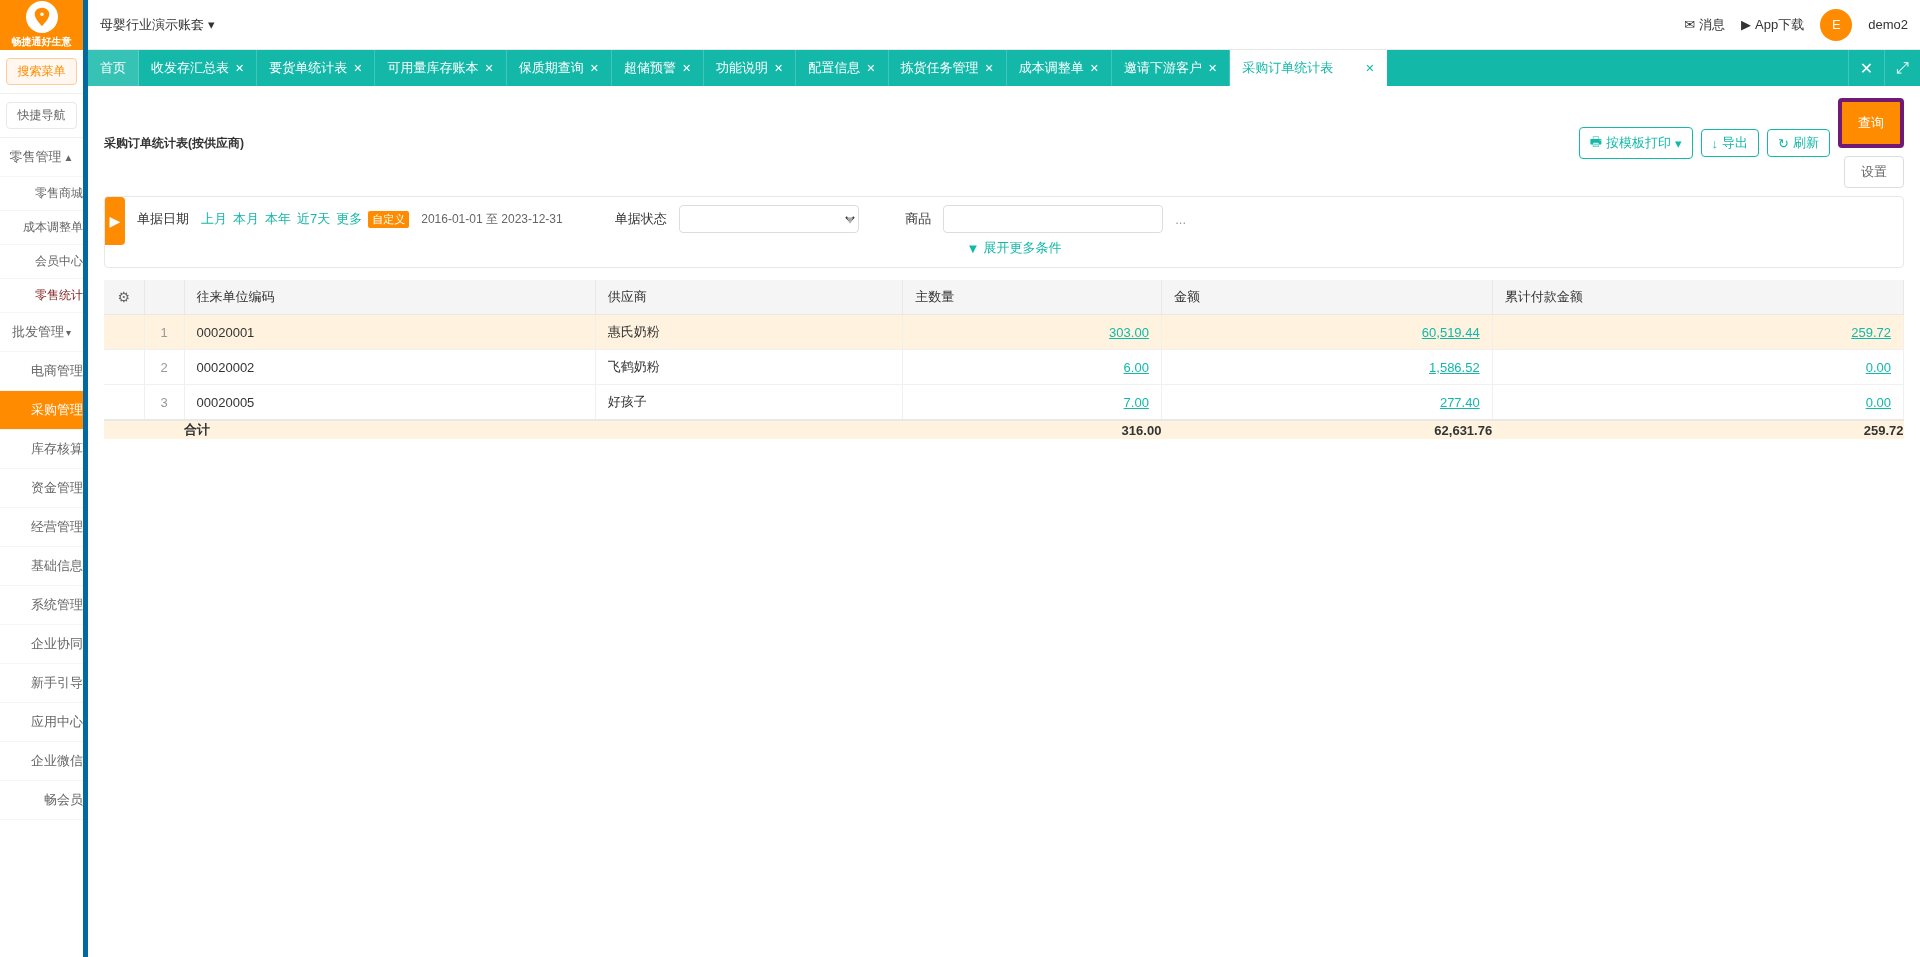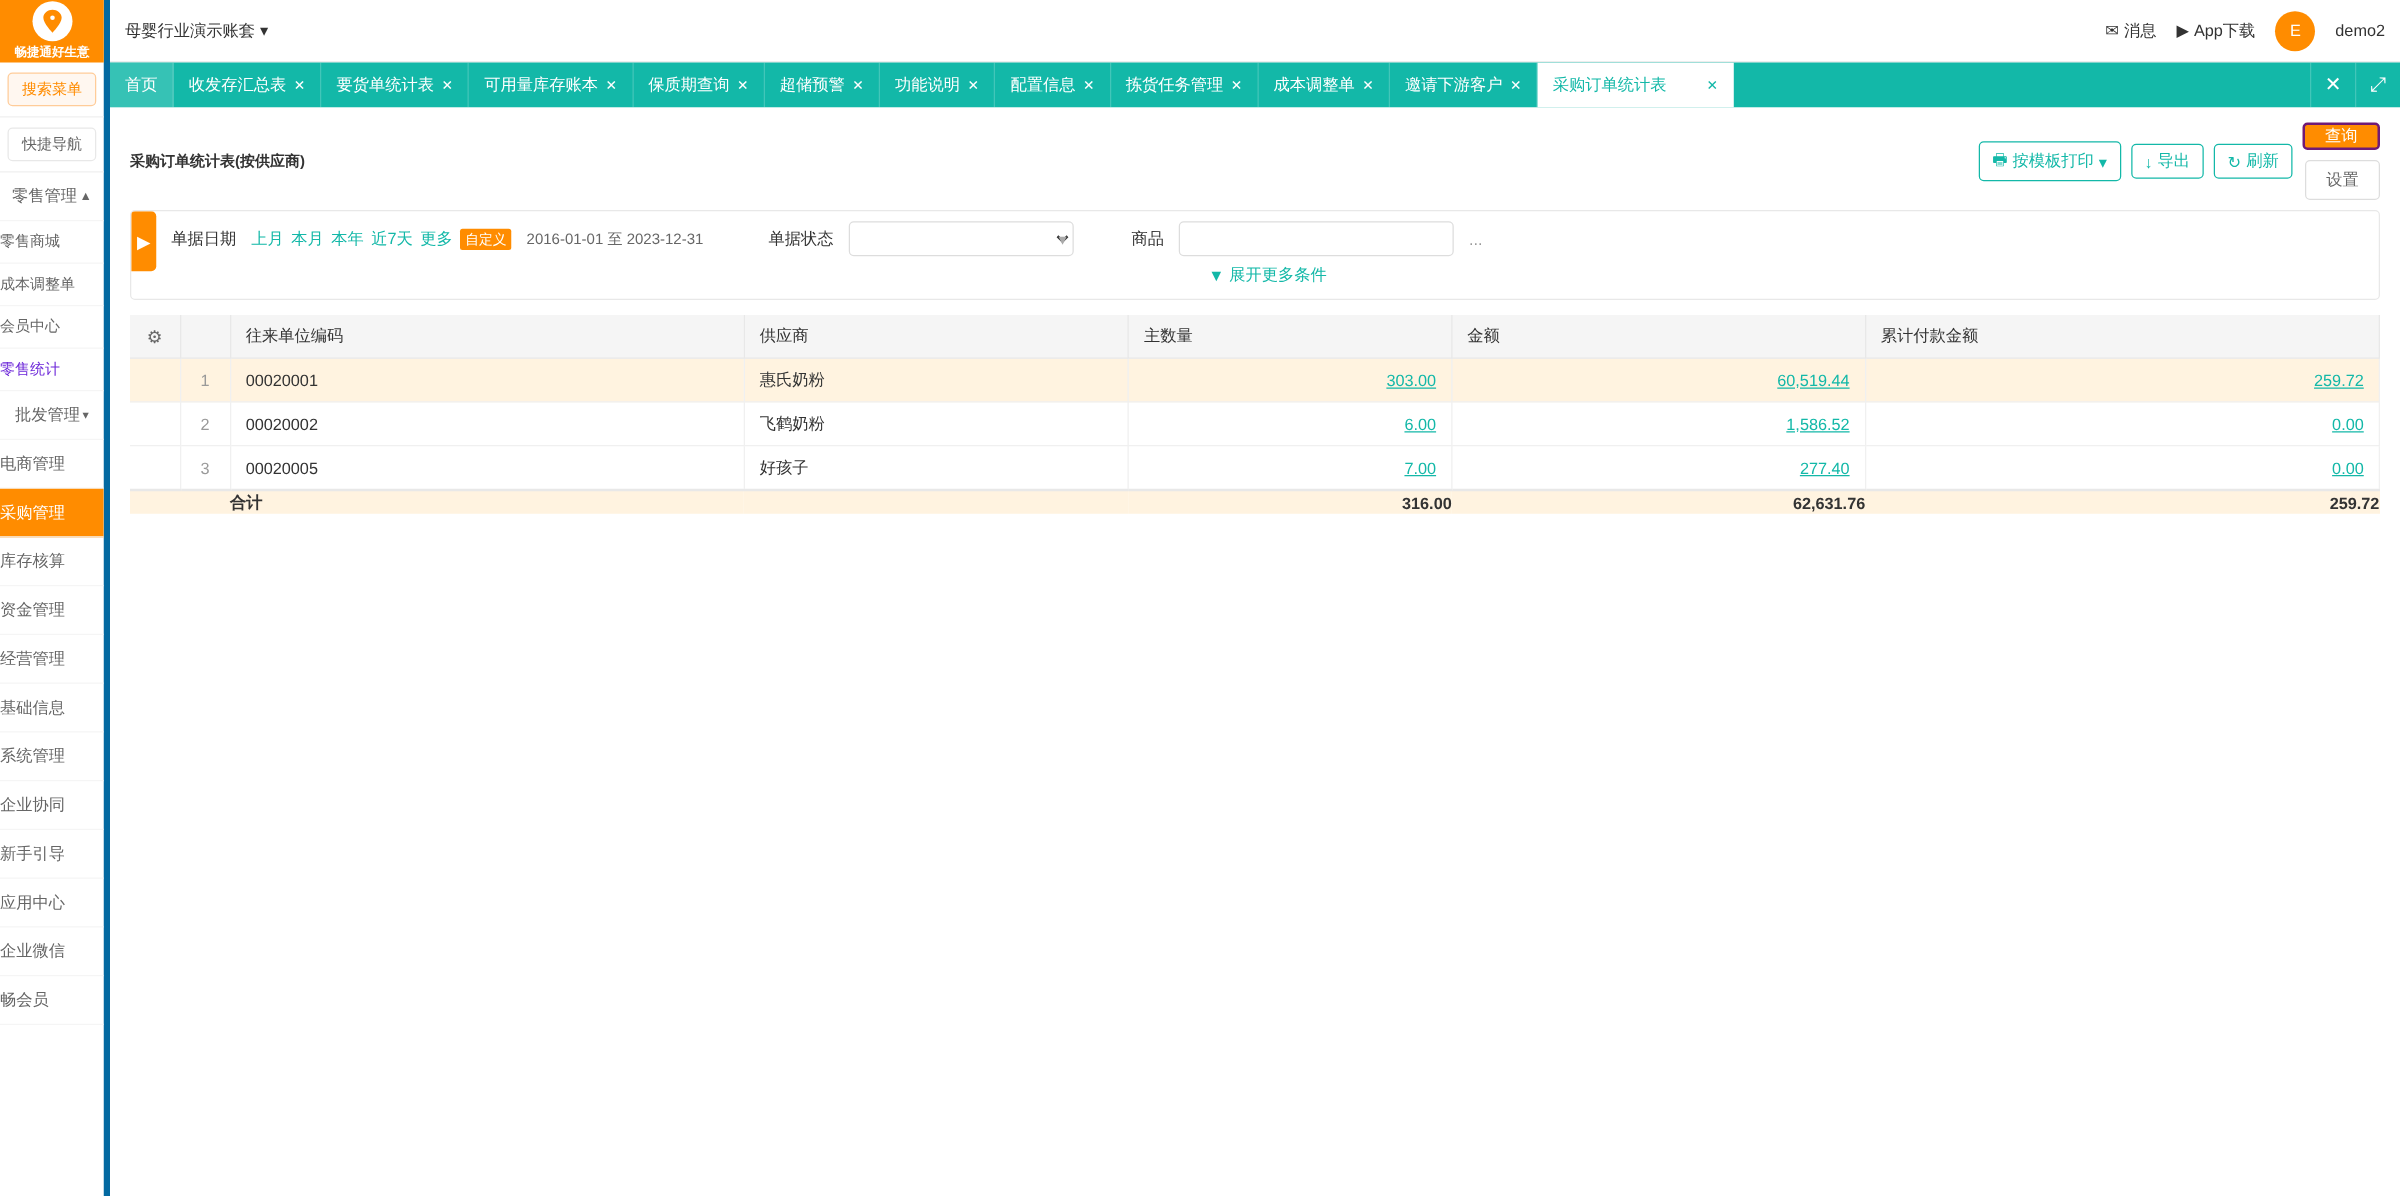--- a/index.html
+++ b/index.html
@@ -13,21 +13,21 @@
     .sidebar-logo-icon svg { width: 22px; height: 22px; }
     .sidebar-logo-text { font-size: 10px; color: #fff; }
 
     .sidebar-search { padding: 8px 6px; border-bottom: 1px solid #f0f0f0; }
     .sidebar-search-btn { width: 100%; background: #fff7f0; border: 1px solid #ffcc99; border-radius: 4px; padding: 4px 0; color: #ff8c00; font-size: 12px; cursor: pointer; text-align: center; }
 
     .sidebar-nav-btn { padding: 8px 6px; border-bottom: 1px solid #f0f0f0; }
     .sidebar-nav-btn-inner { width: 100%; background: #fff; border: 1px solid #e8e8e8; border-radius: 4px; padding: 4px 0; color: #666; font-size: 12px; cursor: pointer; text-align: center; }
 
     .sidebar-menu { flex: 1; overflow-y: auto; }
-    .sidebar-item { padding: 10px 0; text-align: center; cursor: pointer; color: #666; font-size: 13px; border-bottom: 1px solid #f5f5f5; display: flex; flex-direction: column; align-items: flex-start; justify-content: center; position: relative; }
+    .sidebar-item { padding: 10px 0; text-align: center; cursor: pointer; color: #666; font-size: 13px; border-bottom: 1px solid #f5f5f5; display: flex; flex-direction: column; align-items: flex-end; justify-content: center; position: relative; }
     .sidebar-item.active { background: #ff8c00; color: #fff; }
     .sidebar-item-arrow { font-size: 10px; margin-left: 2px; }
     .sidebar-item-row { display: flex; align-items: center; justify-content: center; width: 100%; }
 
     
     .main { flex: 1; display: flex; flex-direction: column; height: 957px; overflow: hidden; }
 
     
     .topbar { height: 50px; background: #fff; display: flex; align-items: center; padding: 4px 12px; border-bottom: 1px solid #e8e8e8; justify-content: space-between; }
     .topbar-left { display: flex; align-items: center; gap: 8px; }
@@ -50,21 +50,21 @@
     
     .page-content { flex: 1; background: #fff; overflow-y: auto; padding: 0; }
 
     
     .page-header { padding: 12px 16px 8px 16px; display: flex; align-items: center; justify-content: space-between; }
     .page-title { font-size: 12px; color: #333; font-weight: bold; }
     .page-actions { display: flex; align-items: center; gap: 8px; }
     .btn-print { background: #fff; border: 1px solid #13b8a8; color: #13b8a8; padding: 4px 10px; border-radius: 4px; font-size: 13px; cursor: pointer; display: flex; align-items: center; gap: 4px; }
     .btn-export { background: #fff; border: 1px solid #13b8a8; color: #13b8a8; padding: 4px 10px; border-radius: 4px; font-size: 13px; cursor: pointer; display: flex; align-items: center; gap: 4px; }
     .btn-refresh { background: #fff; border: 1px solid #13b8a8; color: #13b8a8; padding: 4px 10px; border-radius: 4px; font-size: 13px; cursor: pointer; display: flex; align-items: center; gap: 4px; }
-    .btn-query { background: #ff8c00; border: 2px solid #701a75; color: #fff; padding: 0 16px; border-radius: 4px; font-size: 13px; cursor: pointer; }
+    .btn-query { background: #ff8c00; border: 4px solid #701a75; color: #fff; padding: 12px 16px; border-radius: 4px; font-size: 13px; cursor: pointer; }
     .btn-setting { background: #fff; border: 1px solid #ddd; color: #666; padding: 6px 16px; border-radius: 4px; font-size: 13px; cursor: pointer; margin-top: 4px; }
     .filter-row { display: flex; align-items: center; gap: 12px; flex-wrap: wrap; }
     .filter-label { color: #333; font-size: 13px; white-space: nowrap; }
     .filter-date-shortcuts { display: flex; align-items: center; gap: 6px; }
     .filter-shortcut { color: #13b8a8; font-size: 13px; cursor: pointer; }
     .filter-shortcut.more { color: #13b8a8; }
     .filter-custom-tag { background: #ff8c00; color: #fff; font-size: 11px; padding: 1px 4px; border-radius: 2px; }
     .filter-date-range { color: #666; font-size: 12px; }
     .filter-select { width: 180px; height: 28px; border: 1px solid #ddd; border-radius: 4px; padding: 0 8px; font-size: 13px; color: #333; background: #fff; }
     .filter-goods-input { width: 220px; height: 28px; border: 1px solid #ddd; border-radius: 4px; padding: 0 8px; font-size: 13px; color: #333; }
@@ -128,21 +128,21 @@
     </div>
     <div class="sidebar-item" style="font-size:12px;color:#666;padding:8px 0;">
       <span>零售商城</span>
     </div>
     <div class="sidebar-item" style="font-size:12px;color:#666;padding:8px 0;">
       <span>成本调整单</span>
     </div>
     <div class="sidebar-item" style="font-size:12px;color:#666;padding:8px 0;">
       <span>会员中心</span>
     </div>
-    <div class="sidebar-item" style="font-size:12px;color:#6d28d9;padding:8px 0;">
+    <div class="sidebar-item" style="font-size:12px;color:#7f1d1d;padding:8px 0;">
       <span>零售统计</span>
     </div>
     <div class="sidebar-item">
       <div class="sidebar-item-row">
         <span>批发管理</span>
         <span class="sidebar-item-arrow">▾</span>
       </div>
     </div>
     <div class="sidebar-item">
       <span>电商管理</span>

